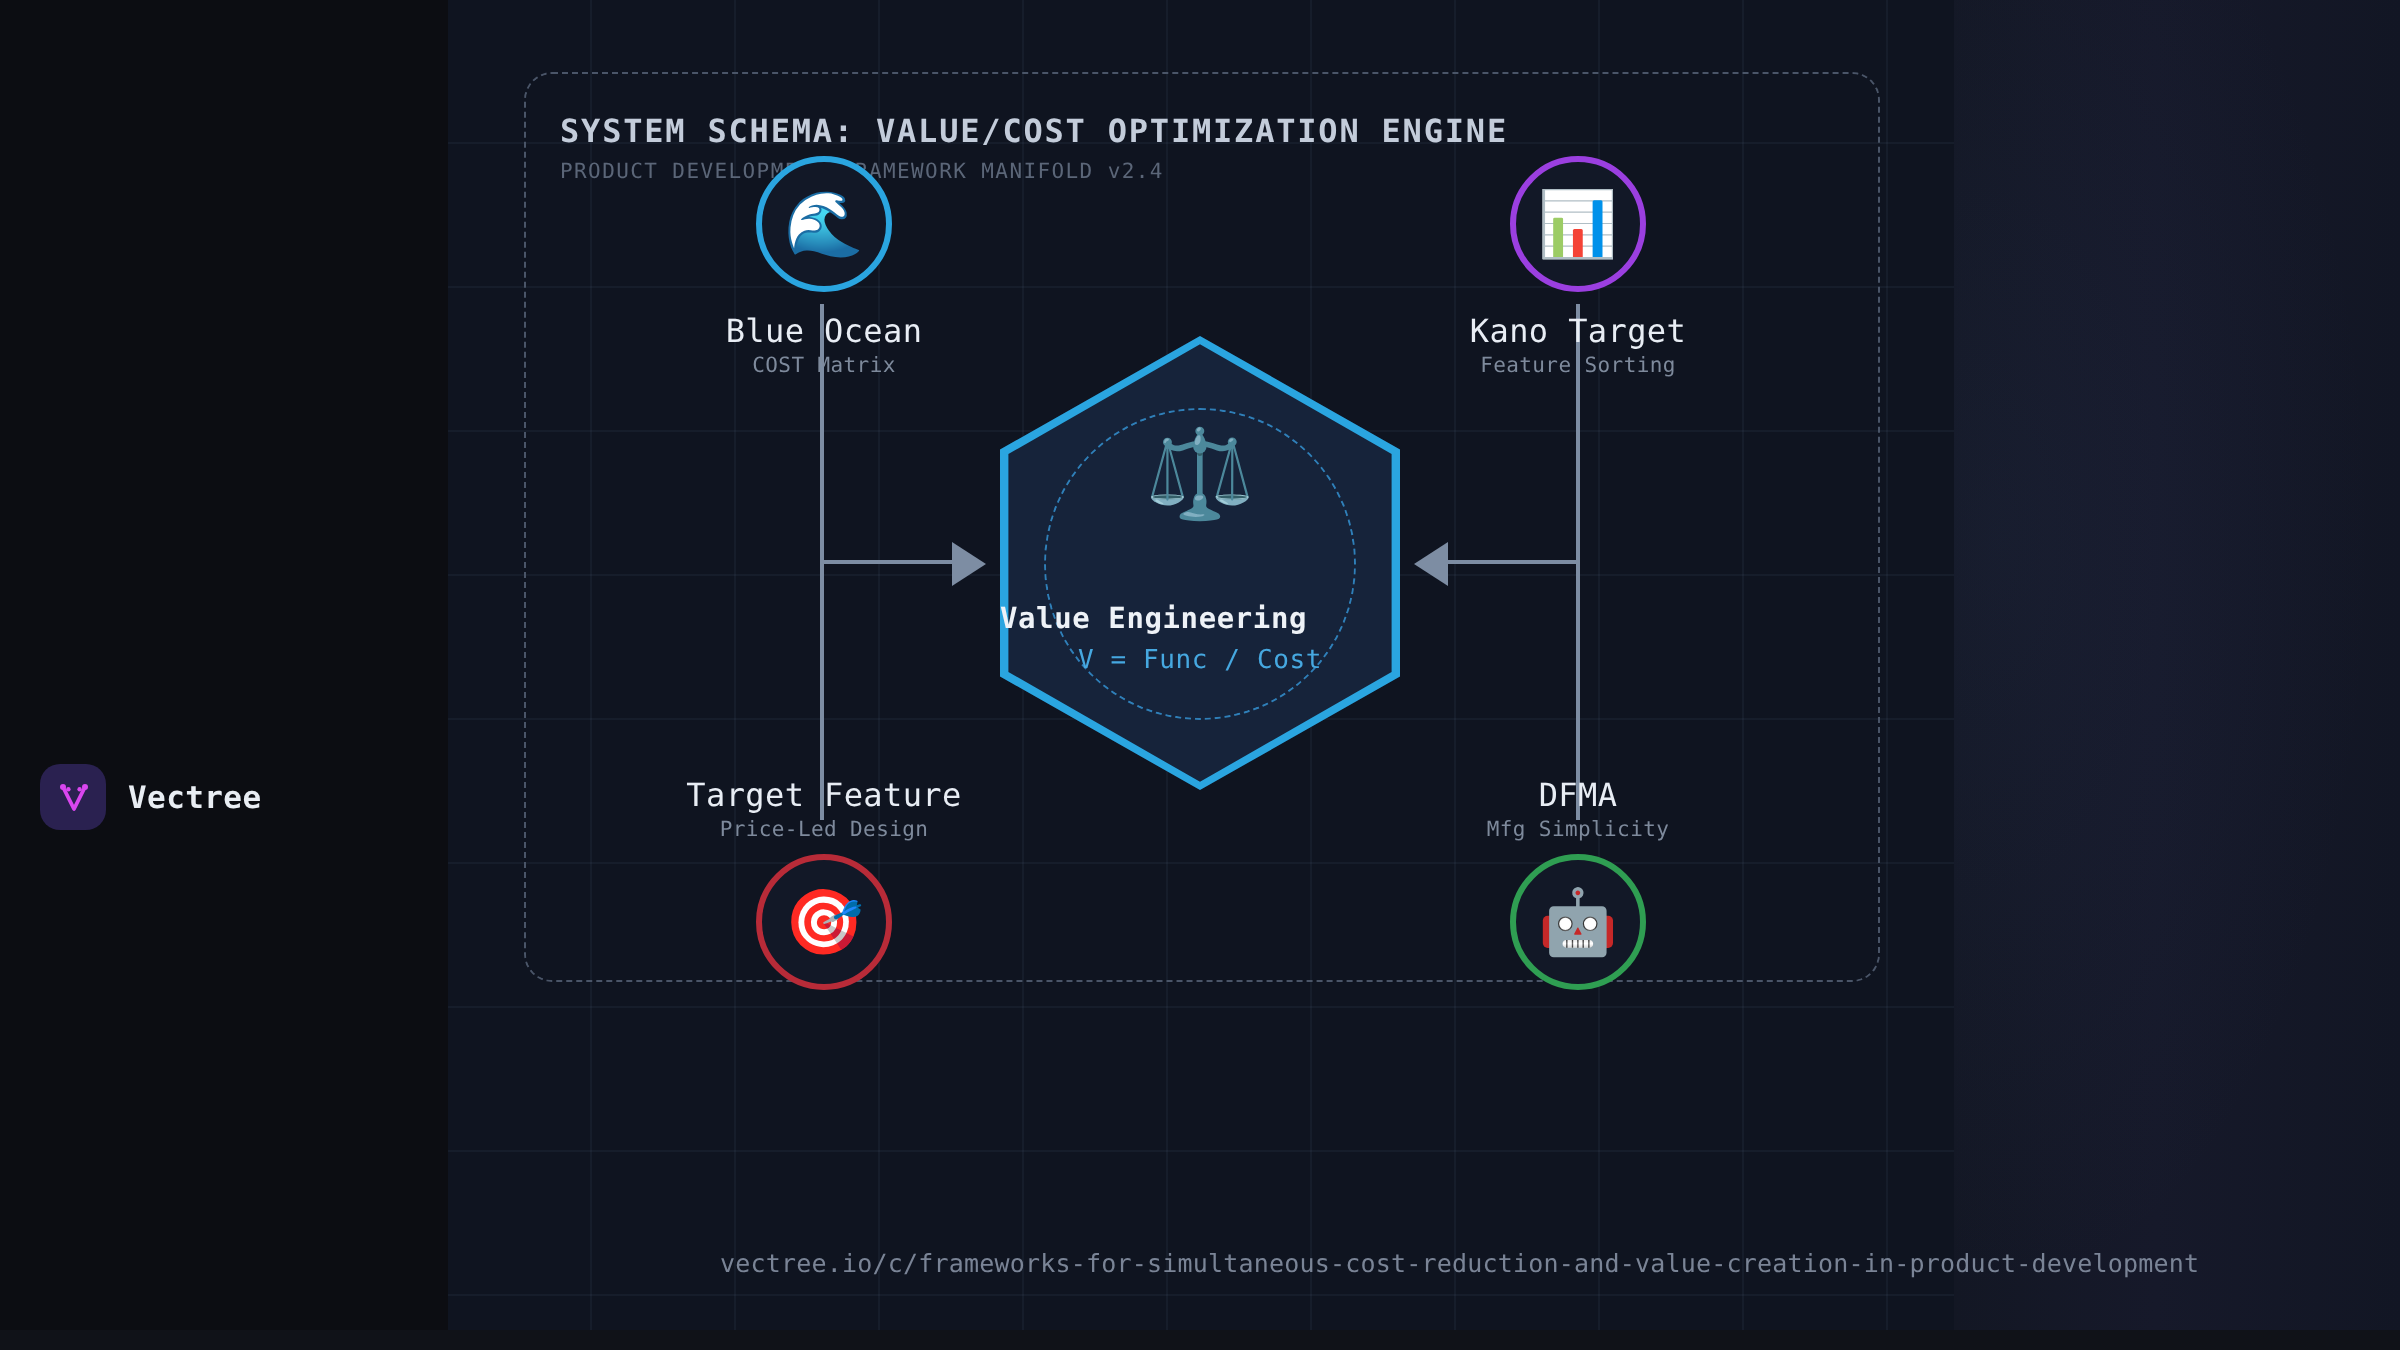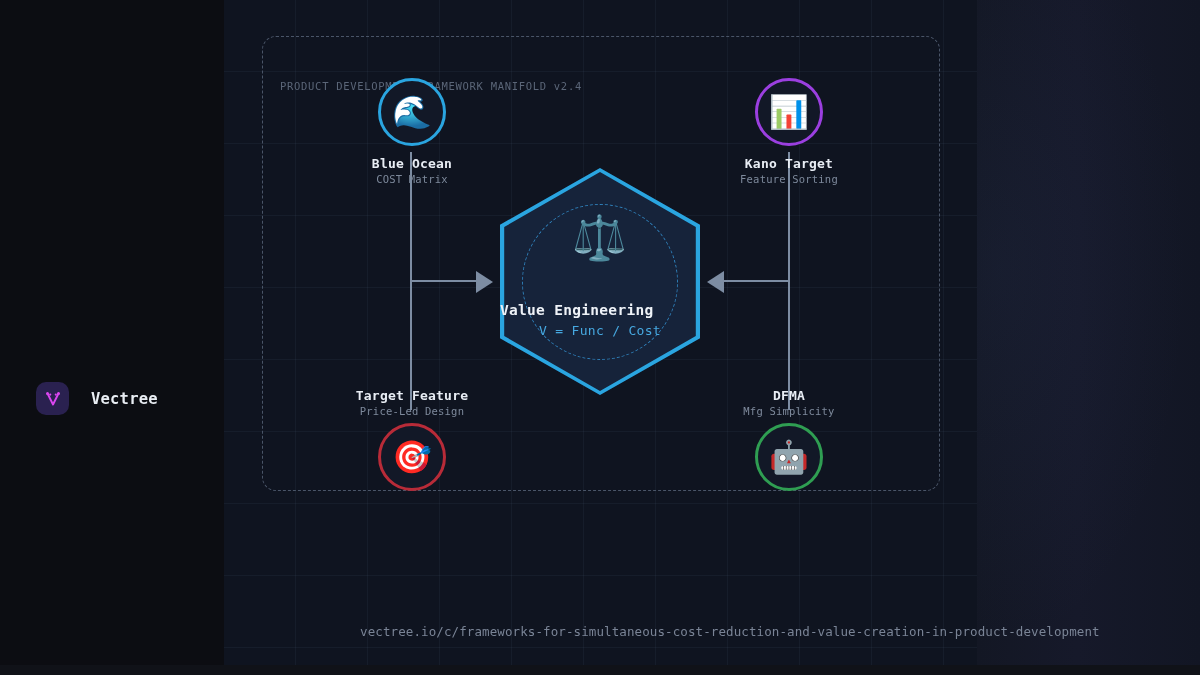--- a/index.html
+++ b/index.html
@@ -135,36 +135,36 @@
   .node { position:absolute; width:180px; text-align:center; }
   .node-icon {
     width:68px; height:68px;
     margin:0 auto;
     border-radius:50%;
     background:#121827;
     display:flex; align-items:center; justify-content:center;
     font-size:32px; line-height:1;
   }
   .node-title {
-    font-size:13px; font-weight:700;
+    font-size:16px; font-weight:400;
     color:#e8edf4;
     letter-spacing:0.2px;
   }
   .node-sub {
     font-size:10.5px;
     color:#7e8a9c;
     letter-spacing:0.2px;
     margin-top:2px;
   }
   .label-above .node-title { margin-bottom:0; }
 
   
   .brand {
-    position:absolute; left:36px; top:382px;
-    display:flex; align-items:center; gap:22px;
+    position:absolute; left:20px; top:382px;
+    display:flex; align-items:center; gap:11px;
   }
   .brand-mark {
     width:33px; height:33px;
     border-radius:10px;
     background:#2a2150;
     display:flex; align-items:center; justify-content:center;
   }
   .brand-name {
     font-size:15.5px; font-weight:700;
     color:#e9edf3;
@@ -197,20 +197,21 @@
 </head>
 <body>
 
 <div id="stage">
 
   <div class="grid-panel"></div>
   <div class="panel-fade"></div>
 
   <div class="schema-frame"></div>
 
+  <div class="schema-title">SYSTEM SCHEMA: VALUE/COST OPTIMIZATION ENGINE</div>
   <div class="schema-sub">PRODUCT DEVELOPMENT FRAMEWORK MANIFOLD v2.4</div>
 
   <div class="conn v-line" style="left:410px; top:152px; height:128px;"></div>
   <div class="conn h-line" style="left:410px; top:280px; width:66px;"></div>
   <div class="arrow arrow-right" style="left:476px; top:271px;"></div>
 
   <div class="conn v-line" style="left:410px; top:282px; height:128px;"></div>
 
   <div class="conn v-line" style="left:788px; top:152px; height:128px;"></div>
   <div class="conn h-line" style="left:724px; top:280px; width:66px;"></div>

